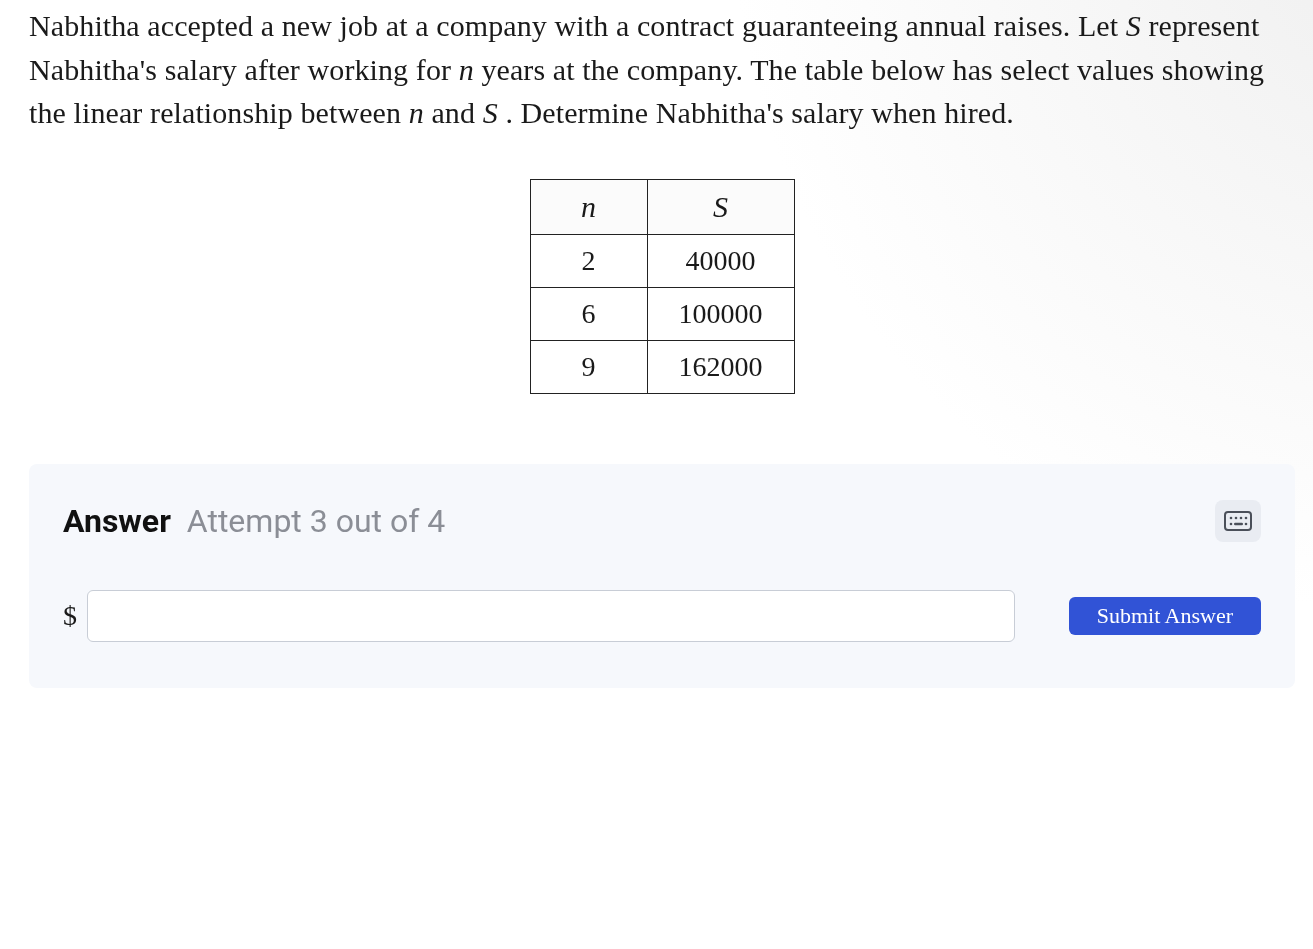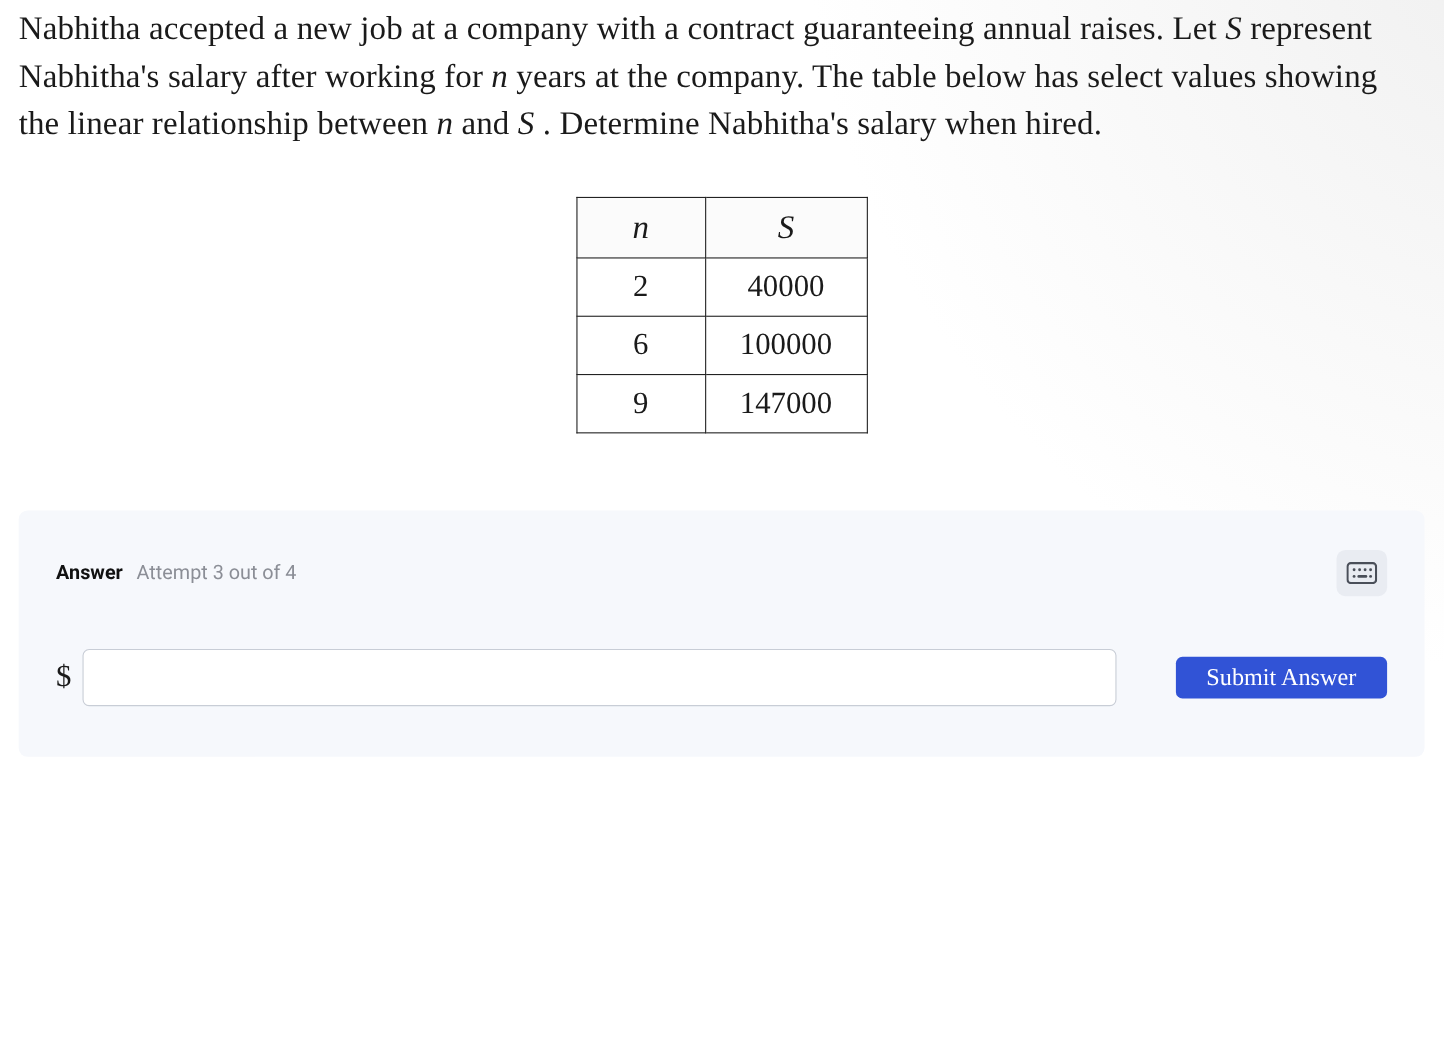--- a/index.html
+++ b/index.html
@@ -9,21 +9,21 @@
     height: 949px;
     font-family: Georgia, 'Times New Roman', serif;
     color: #1a1a1a;
     background: #ffffff;
     background:
       radial-gradient(circle at 110% -10%, #eeeeee 0%, rgba(255,255,255,0) 40%),
       #ffffff;
     overflow: hidden;
   }
   .wrap {
-    padding: 4px 18px 0 17px;
+    padding: 4px 18px 0 29px;
     box-sizing: border-box;
     width: 100%;
     height: 100%;
   }
   .problem {
     font-size: 30px;
     line-height: 1.45;
     letter-spacing: 0.1px;
   }
   .mathvar {
@@ -63,21 +63,21 @@
     padding: 36px 34px 46px 34px;
     position: relative;
   }
   .answer-row {
     display: flex;
     align-items: center;
     justify-content: space-between;
   }
   .answer-label {
     font-family: -apple-system, 'Segoe UI', Roboto, Helvetica, Arial, sans-serif;
-    font-size: 18px;
+    font-size: 32px;
   }
   .answer-label .ans {
     font-weight: 700;
     color: #111;
   }
   .answer-label .attempt {
     font-weight: 400;
     color: #8b8e96;
     margin-left: 8px;
   }
@@ -157,21 +157,21 @@
       <tr>
         <td>2</td>
         <td class="scol">40000</td>
       </tr>
       <tr>
         <td>6</td>
         <td class="scol">100000</td>
       </tr>
       <tr>
         <td>9</td>
-        <td class="scol">147000</td>
+        <td class="scol">162000</td>
       </tr>
     </tbody>
       </table>
   </div>
 
   <div class="answer-panel">
 
     <div class="answer-row">
       <div class="answer-label">
         <span class="ans">Answer</span>

